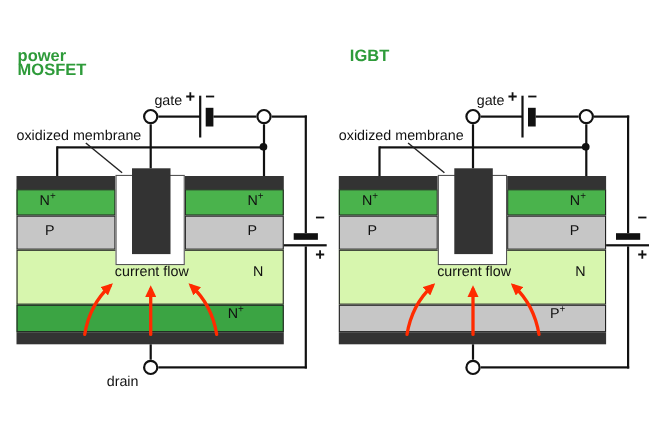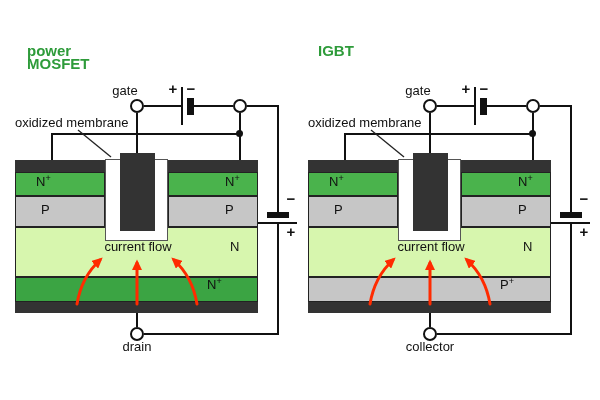--- a/index.html
+++ b/index.html
@@ -1,20 +1,20 @@
 <!DOCTYPE html>
 <html><head>
 <meta charset="utf-8">
 <style>
   html,body{margin:0;padding:0;background:#fff}
   .canvas{position:relative;width:600px;height:400px;background:#ffffff;
           font-family:"Liberation Sans",sans-serif;overflow:hidden}
   .diagram{position:absolute;top:0;left:0;width:300px;height:400px}
   .igbt{left:293px}
-  .title{position:absolute;left:27px;top:44px;font-size:15px;font-weight:bold;line-height:13px}
+  .title{position:absolute;left:16px;top:44px;font-size:15px;font-weight:bold;line-height:13px}
   .igbt .title{left:25px}
   .layer{position:absolute;box-sizing:border-box;border:1px solid #222}
   .metal{position:absolute}
   .trench{position:absolute;left:105px;top:159px;width:63px;height:82px;background:#ffffff;
           border:1px solid #555;box-sizing:border-box}
   .gate-el{position:absolute;left:120px;top:153px;width:35px;height:78px}
   .wire{position:absolute;background:#111}
   .term-circle{position:absolute;width:14px;height:14px;border:2px solid #111;border-radius:50%;
                background:#fff;box-sizing:border-box}
   .dot{position:absolute;width:7px;height:7px;border-radius:50%;background:#111}
@@ -44,27 +44,27 @@
   .sb-thick{left:267px;top:212px;width:22px;height:6px}
   .sb-thin{left:258px;top:222px;width:39px;height:2px}
   .w-side-dn{left:277px;top:224px;width:2px;height:111px}
   .w-bot{left:144px;top:333px;width:135px;height:2px}
   .w-drain-stem{left:136px;top:313px;width:2px;height:14px}
   .c-gate{left:130px;top:99px}
   .c-top{left:233px;top:99px}
   .c-bot{left:130px;top:327px}
   .jdot{left:236px;top:130px}
   
-  .l-gate{left:100px;top:84px;width:50px;text-align:center}
+  .l-gate{left:128px;top:84px;width:50px;text-align:center}
   .l-plus{left:165px;top:82px;width:16px;text-align:center;font-weight:bold;font-size:15px}
   .l-minus{left:183px;top:82px;width:16px;text-align:center;font-weight:bold;font-size:15px}
   .l-top-term{left:193px;top:84px;width:100px;text-align:center}
   .l-mem{left:15px;top:116px}
   .l-cf{left:98px;top:240px;width:80px;text-align:center}
-  .l-bot-term{left:97px;top:340px;width:80px;text-align:center}
+  .l-bot-term{left:97px;top:340px;width:80px;text-align:left}
   .l-sminus{left:283px;top:192px;width:16px;text-align:center;font-weight:bold;font-size:15px}
   .l-splus{left:283px;top:225px;width:16px;text-align:center;font-weight:bold;font-size:15px}
   .l-nl{left:36px;top:175px}
   .l-nr{left:225px;top:175px}
   .l-pl{left:41px;top:203px}
   .l-pr{left:225px;top:203px}
   .l-n{left:230px;top:240px}
   .l-bl{left:207px;top:278px}
   #overlay{position:absolute;left:0;top:0;pointer-events:none}
   .arrow{fill:none;stroke-width:3;stroke-linecap:round}
@@ -165,21 +165,20 @@
     <div class="dot jdot"></div>
     <div class="term-circle c-gate"></div>
     <div class="term-circle c-top"></div>
     <div class="term-circle c-bot"></div>
 
     <div class="lbl l-gate">gate</div>
     <div class="lbl l-plus">+</div>
     <div class="lbl l-minus">−</div>
     <div class="lbl l-mem">oxidized membrane</div>
     <div class="lbl l-cf">current flow</div>
-    <div class="lbl l-bot-term">collector</div>
     <div class="lbl l-sminus">−</div>
     <div class="lbl l-splus">+</div>
     <div class="lbl l-nl"><span>N</span><sup>+</sup></div>
     <div class="lbl l-nr"><span>N</span><sup>+</sup></div>
     <div class="lbl l-pl"><span>P</span><sup></sup></div>
     <div class="lbl l-pr"><span>P</span><sup></sup></div>
     <div class="lbl l-n"><span>N</span><sup></sup></div>
     <div class="lbl l-bl"><span>P</span><sup>+</sup></div>
   </div>
 

